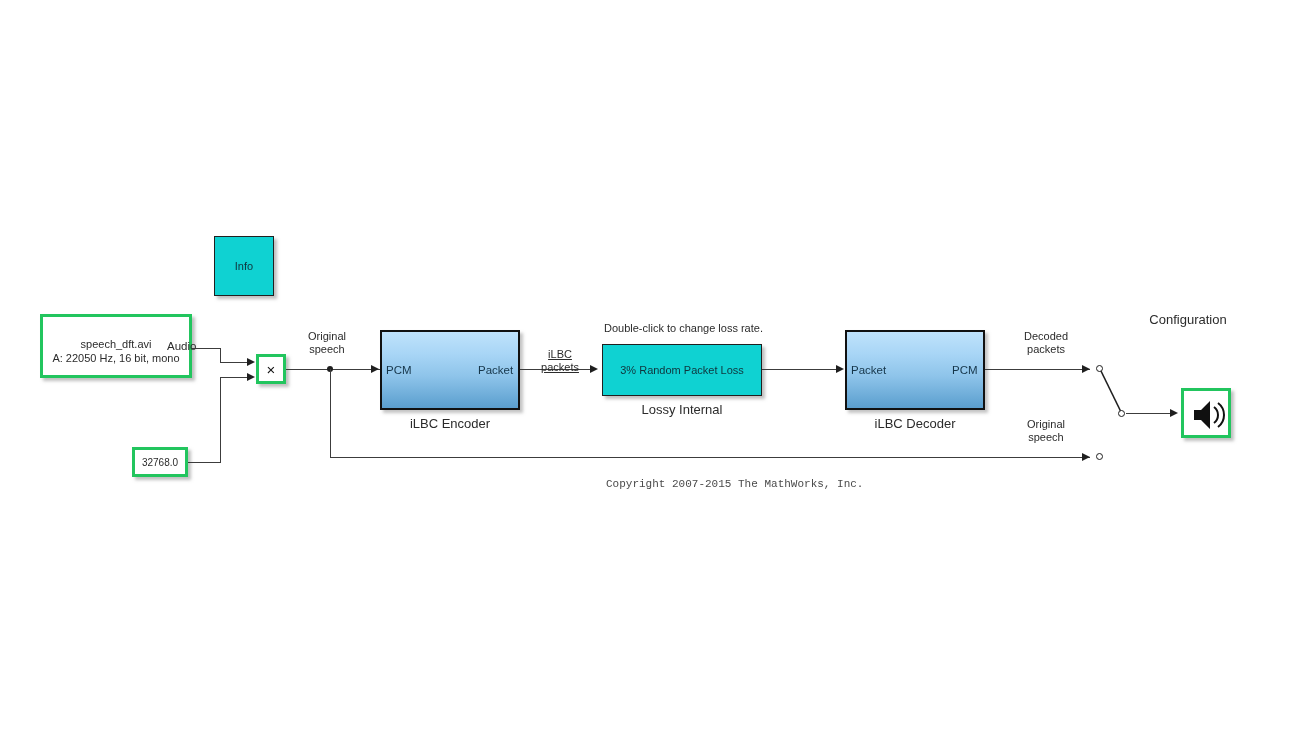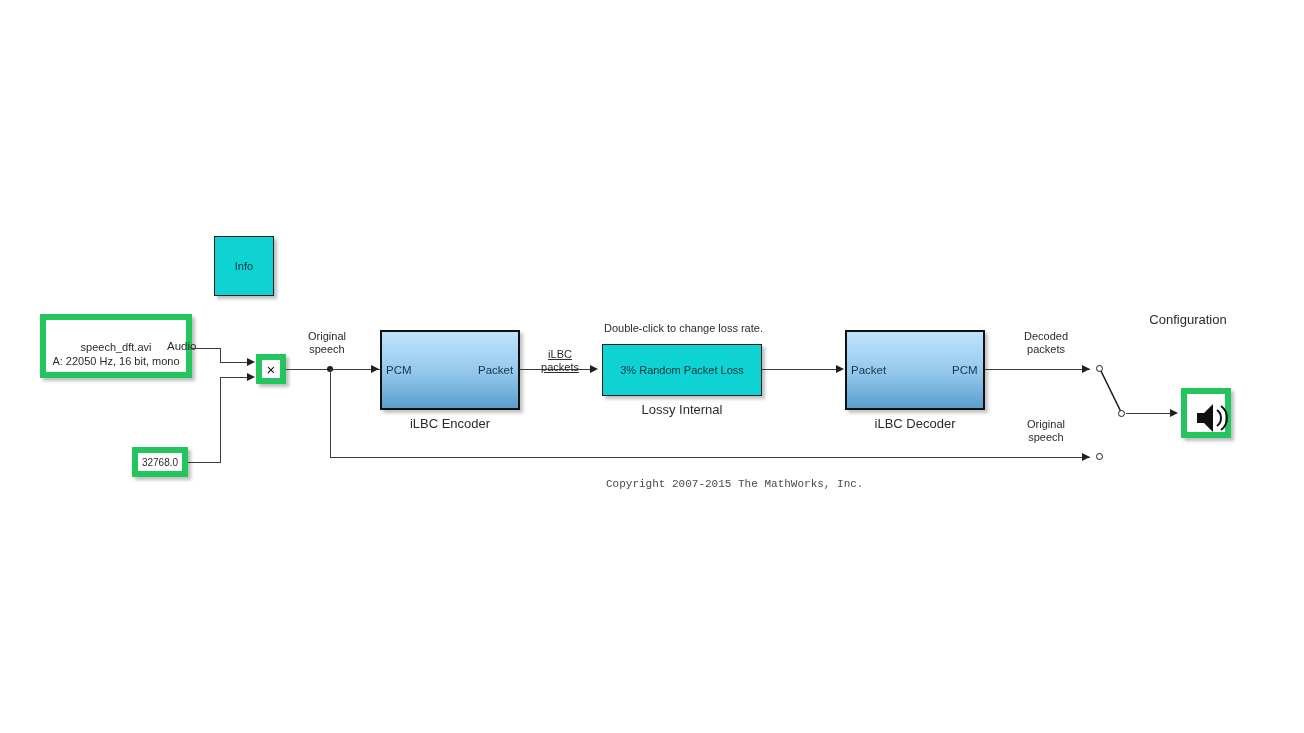--- a/index.html
+++ b/index.html
@@ -41,21 +41,21 @@
     color: #101010;
     line-height: 16px;
     white-space: nowrap;
     font-family: "Liberation Sans", sans-serif;
   }
 
   
   .block-white {
     position: absolute;
     background: #ffffff;
-    border: 6px solid #22c55e;
+    border: 3px solid #22c55e;
     box-shadow: 3px 3px 3px rgba(140,140,140,0.55);
     box-sizing: border-box;
   }
 
   
   .block-cyan {
     position: absolute;
     background: #0fd2d2;
     border: 1px solid #202020;
     box-shadow: 3px 3px 3px rgba(140,140,140,0.55);

